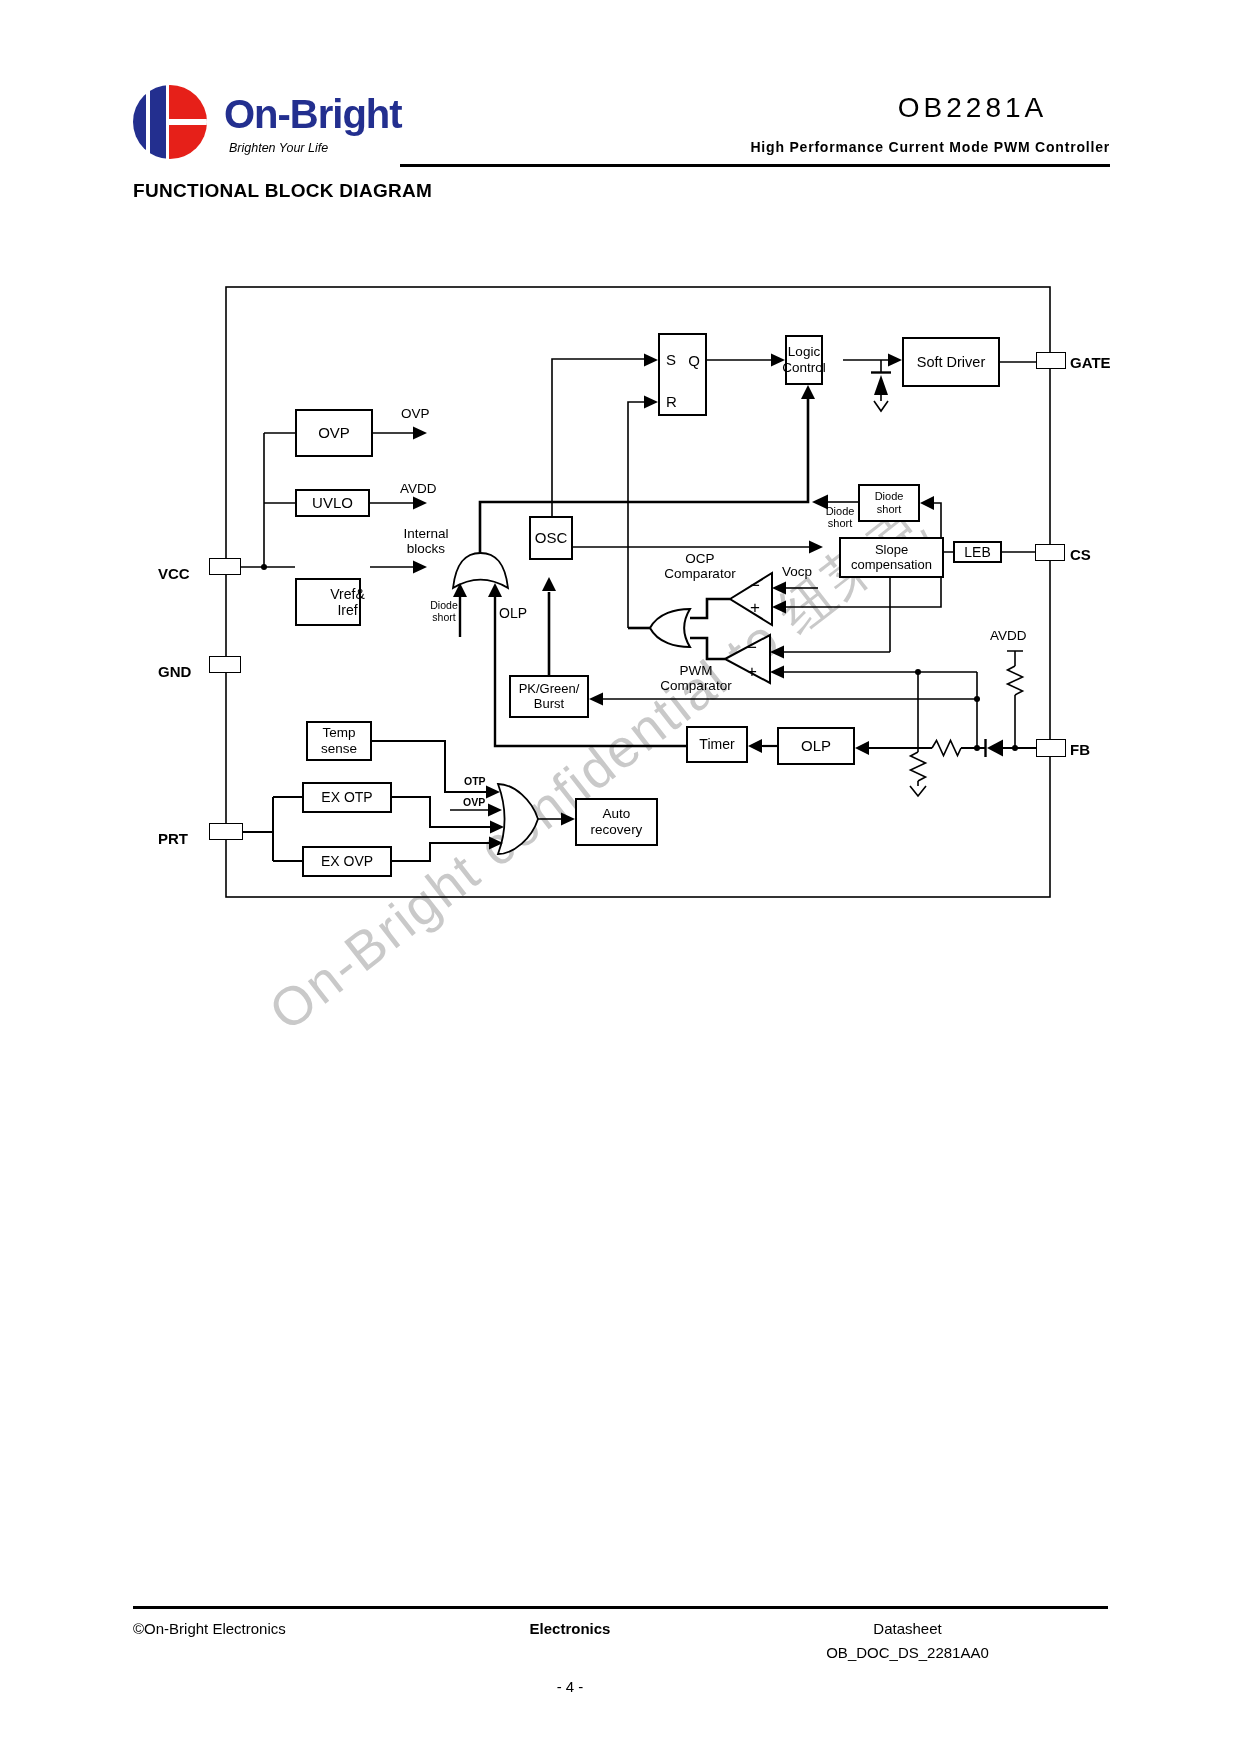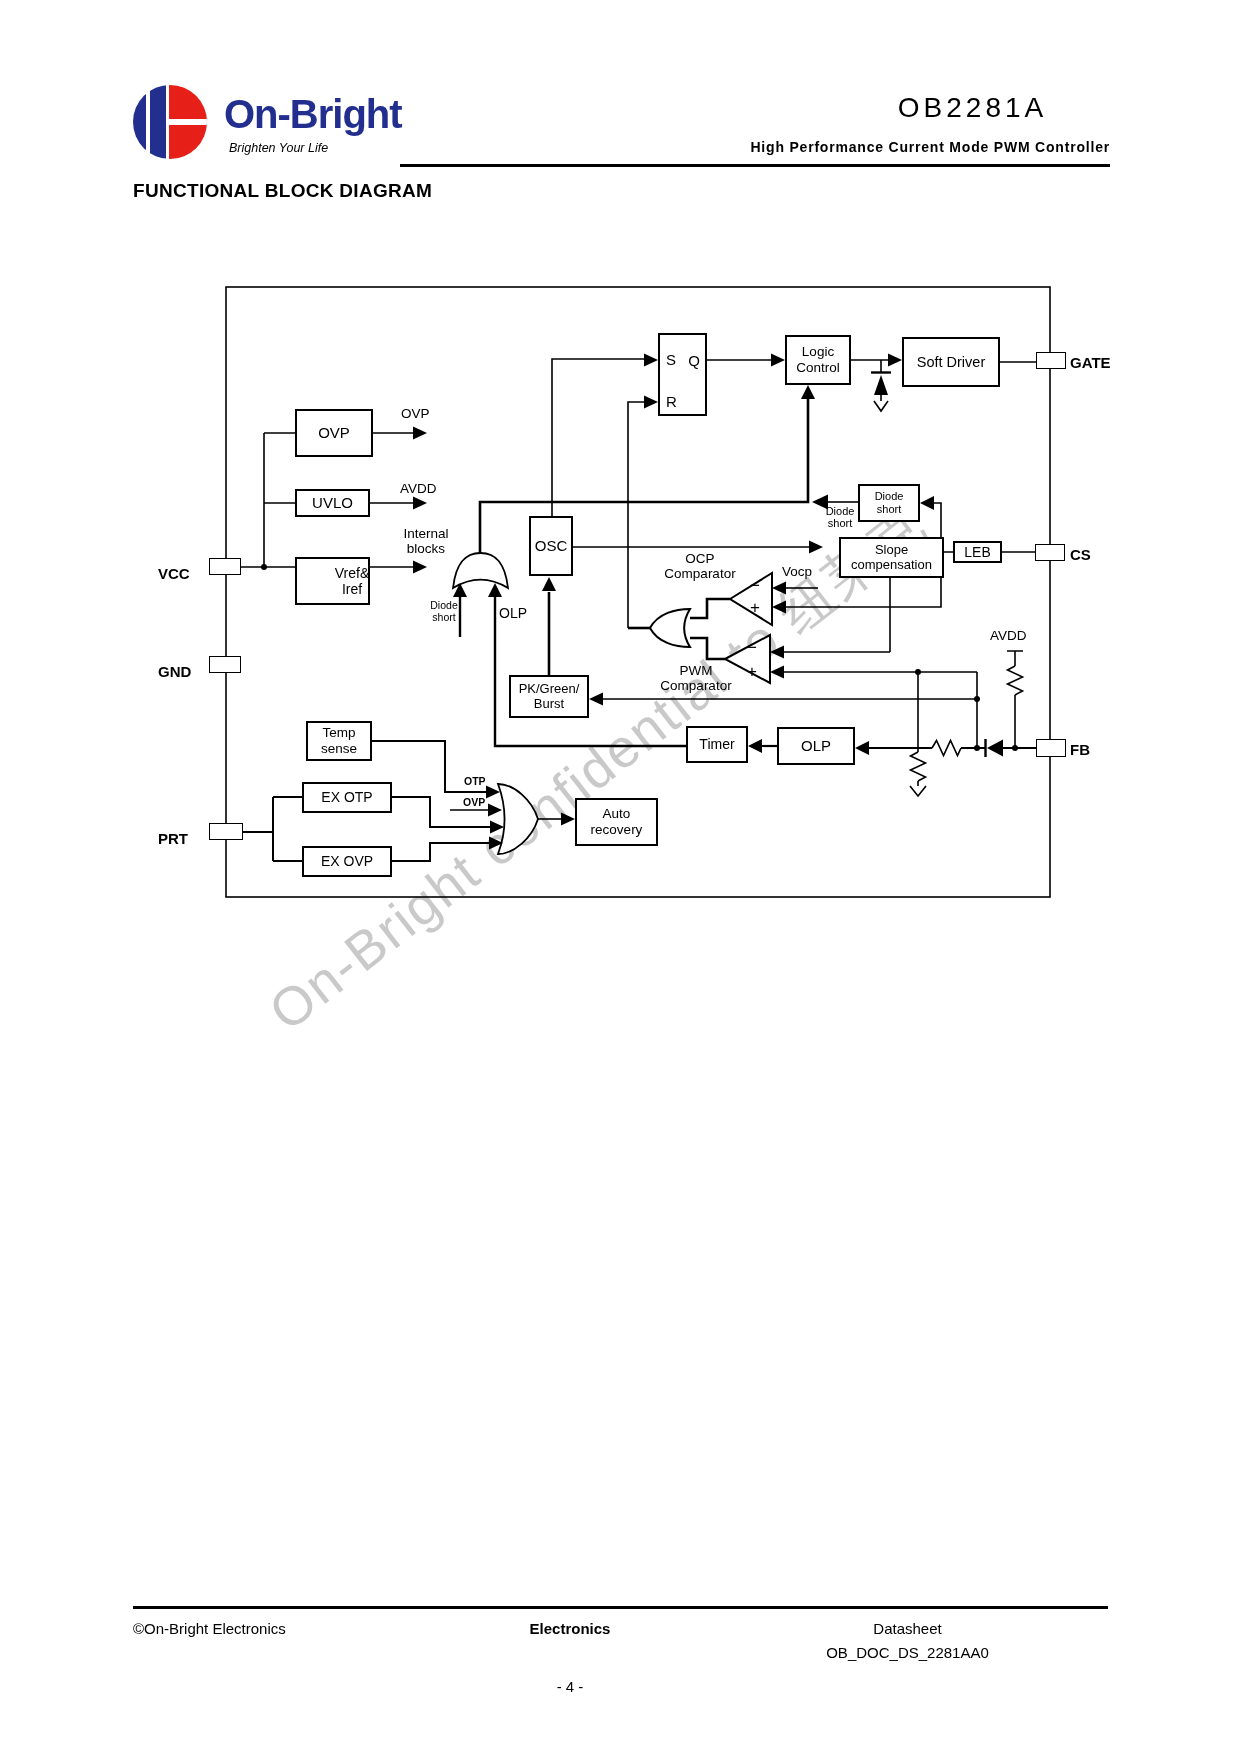--- a/index.html
+++ b/index.html
@@ -169,43 +169,43 @@
       <circle cx="1015" cy="748" r="3"></circle>
     </g>
   </svg>
 
   <div class="blk" style="left:658px;top:333px;width:49px;height:83px;">
     <span style="position:absolute;left:6px;top:16px;font-size:15px;">S</span>
     <span style="position:absolute;right:5px;top:17px;font-size:15px;">Q</span>
     <span style="position:absolute;left:6px;top:58px;font-size:15px;">R</span>
   </div>
 
-  <div class="blk" style="left:785px;top:335px;width:66px;height:50px;font-size:13.5px;">
+  <div class="blk" style="left:785px;top:335px;width:38px;height:50px;font-size:13.5px;">
     <span>Logic</span>
     <span>Control</span>
   </div>
 
   <div class="blk" style="left:902px;top:337px;width:98px;height:50px;font-size:14.5px;">
     <span>Soft Driver</span>
   </div>
 
   <div class="blk" style="left:295px;top:409px;width:78px;height:48px;font-size:15px;">
     <span>OVP</span>
   </div>
 
   <div class="blk" style="left:295px;top:489px;width:75px;height:28px;font-size:15px;">
     <span>UVLO</span>
   </div>
 
-  <div class="blk" style="left:295px;top:557px;width:75px;height:48px;padding-left:39px;">
+  <div class="blk" style="left:295px;top:578px;width:66px;height:48px;padding-left:39px;">
     <span>Vref&amp;</span>
     <span>Iref</span>
   </div>
 
-  <div class="blk" style="left:529px;top:516px;width:44px;height:60px;font-size:15px;">
+  <div class="blk" style="left:529px;top:516px;width:44px;height:44px;font-size:15px;">
     <span>OSC</span>
   </div>
 
   <div class="blk" style="left:858px;top:484px;width:62px;height:38px;font-size:11px;">
     <span>Diode</span>
     <span>short</span>
   </div>
 
   <div class="blk" style="left:823px;top:537px;width:105px;height:41px;font-size:13px;line-height:1.1;margin-left:16px;">
     <span>Slope</span>

